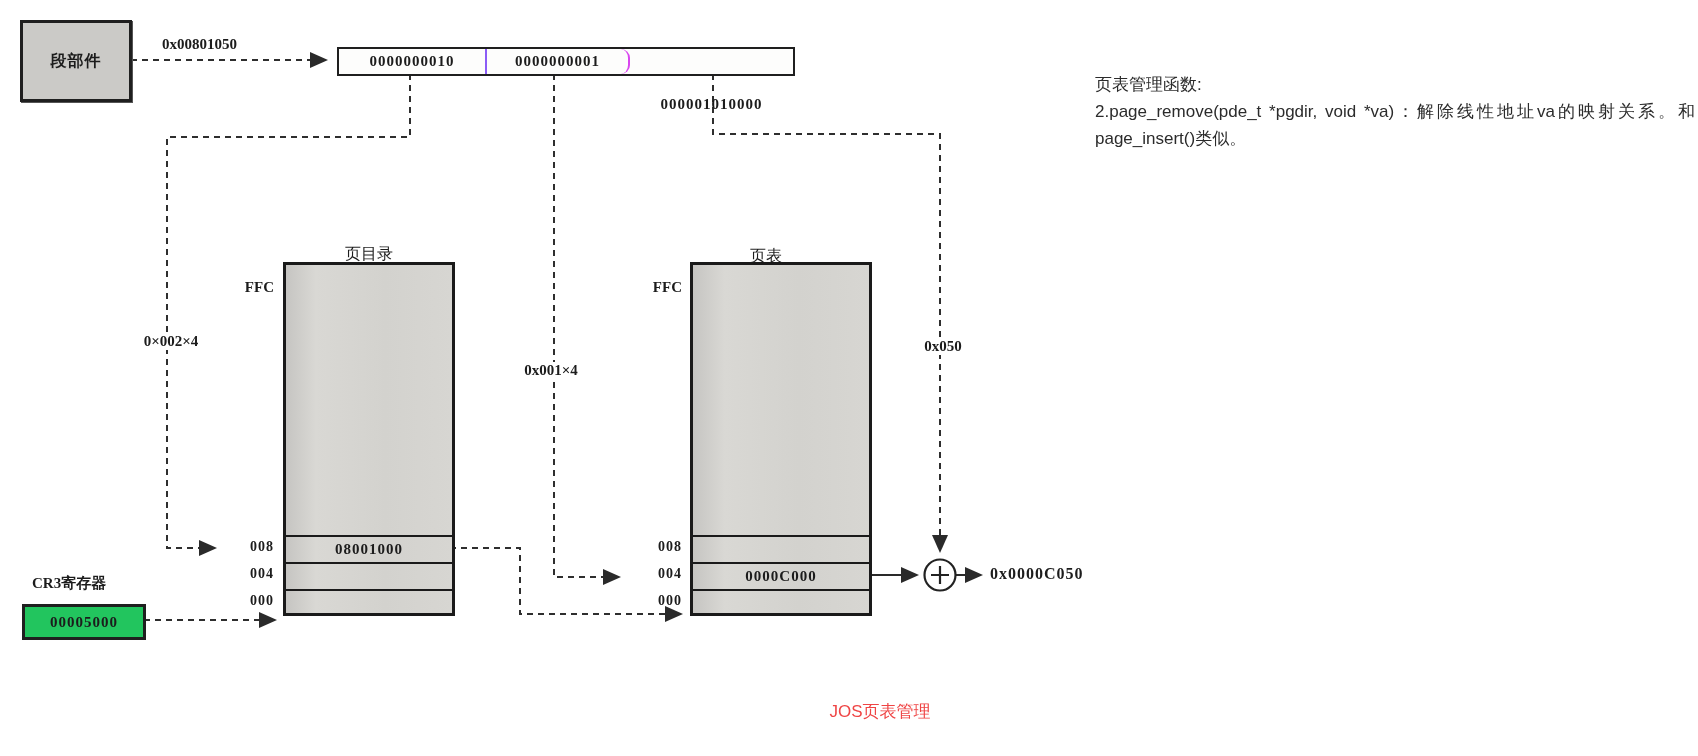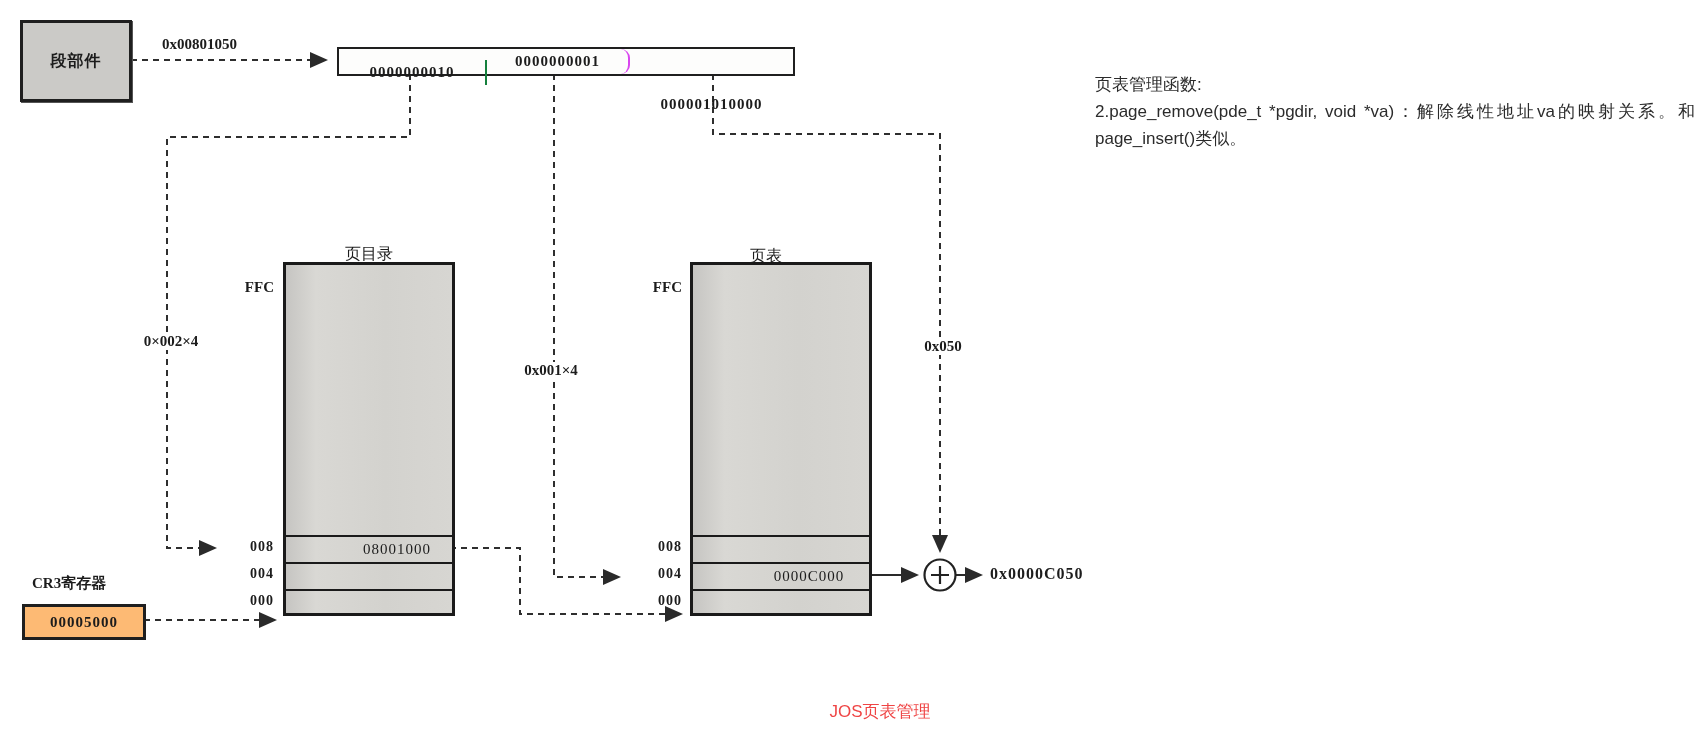--- a/index.html
+++ b/index.html
@@ -17,37 +17,37 @@
     font-weight:bold;font-size:16px;letter-spacing:1px;
   }
   .bin-box{
     left:337px;top:47px;width:454px;height:25px;
     background:#fdfdfc;border:2px solid #1f1f1f;display:flex;
   }
   .bin-cell{
     display:flex;align-items:center;justify-content:center;
     font-size:15px;font-weight:600;letter-spacing:1px;height:100%;
   }
-  .bin-cell.c1{width:146px;border-right:2px solid #15803d;margin-top:11px;}
+  .bin-cell.c1{width:146px;border-right:2px solid #8b5cf6;}
   .bin-cell.c2{width:141px;border-right:2px solid #d946ef;border-radius:9px;}
   .bin-cell.c3{flex:1;margin-top:43px;}
   .mem-table{
     border:3px solid #1a1a1a;
     background:linear-gradient(to right,#c6c5c2 0%,#d9d8d4 18%,#d3d2ce 60%,#d7d6d2 100%);
   }
   .dir-table{left:283px;top:262px;width:166px;height:348px;}
   .pt-table{left:690px;top:262px;width:176px;height:348px;}
   .row-line{position:absolute;left:0;width:100%;height:2px;background:#1a1a1a;}
   .row-val{
     position:absolute;left:0;width:100%;height:25px;line-height:25px;
-    text-align:center;font-size:15px;font-weight:normal;letter-spacing:1px;padding-left:28px;
+    text-align:center;font-size:15px;font-weight:bold;letter-spacing:1px;
   }
   .cr3-box{
     left:22px;top:604px;width:118px;height:30px;
-    background:#fdba74;border:3px solid #1f1f1f;
+    background:#22c55e;border:3px solid #1f1f1f;
     display:flex;align-items:center;justify-content:center;
     font-size:15px;font-weight:bold;letter-spacing:1px;
   }
   .cjk{font-family:"Liberation Sans","DejaVu Sans",sans-serif;font-weight:normal;margin-top:6px;}
   .addr-lbl{left:162px;top:36px;font-size:15px;font-weight:600;}
   .title-dir{left:316px;top:238px;width:106px;text-align:center;font-size:16px;}
   .title-pt{left:716px;top:240px;width:100px;text-align:center;font-size:16px;}
   .ffc-dir{left:222px;top:279px;width:52px;text-align:right;font-weight:bold;font-size:15px;}
   .ffc-pt{left:630px;top:279px;width:52px;text-align:right;font-weight:bold;font-size:15px;}
   .rowlbl{width:52px;text-align:right;font-weight:bold;font-size:14px;letter-spacing:1px;}

